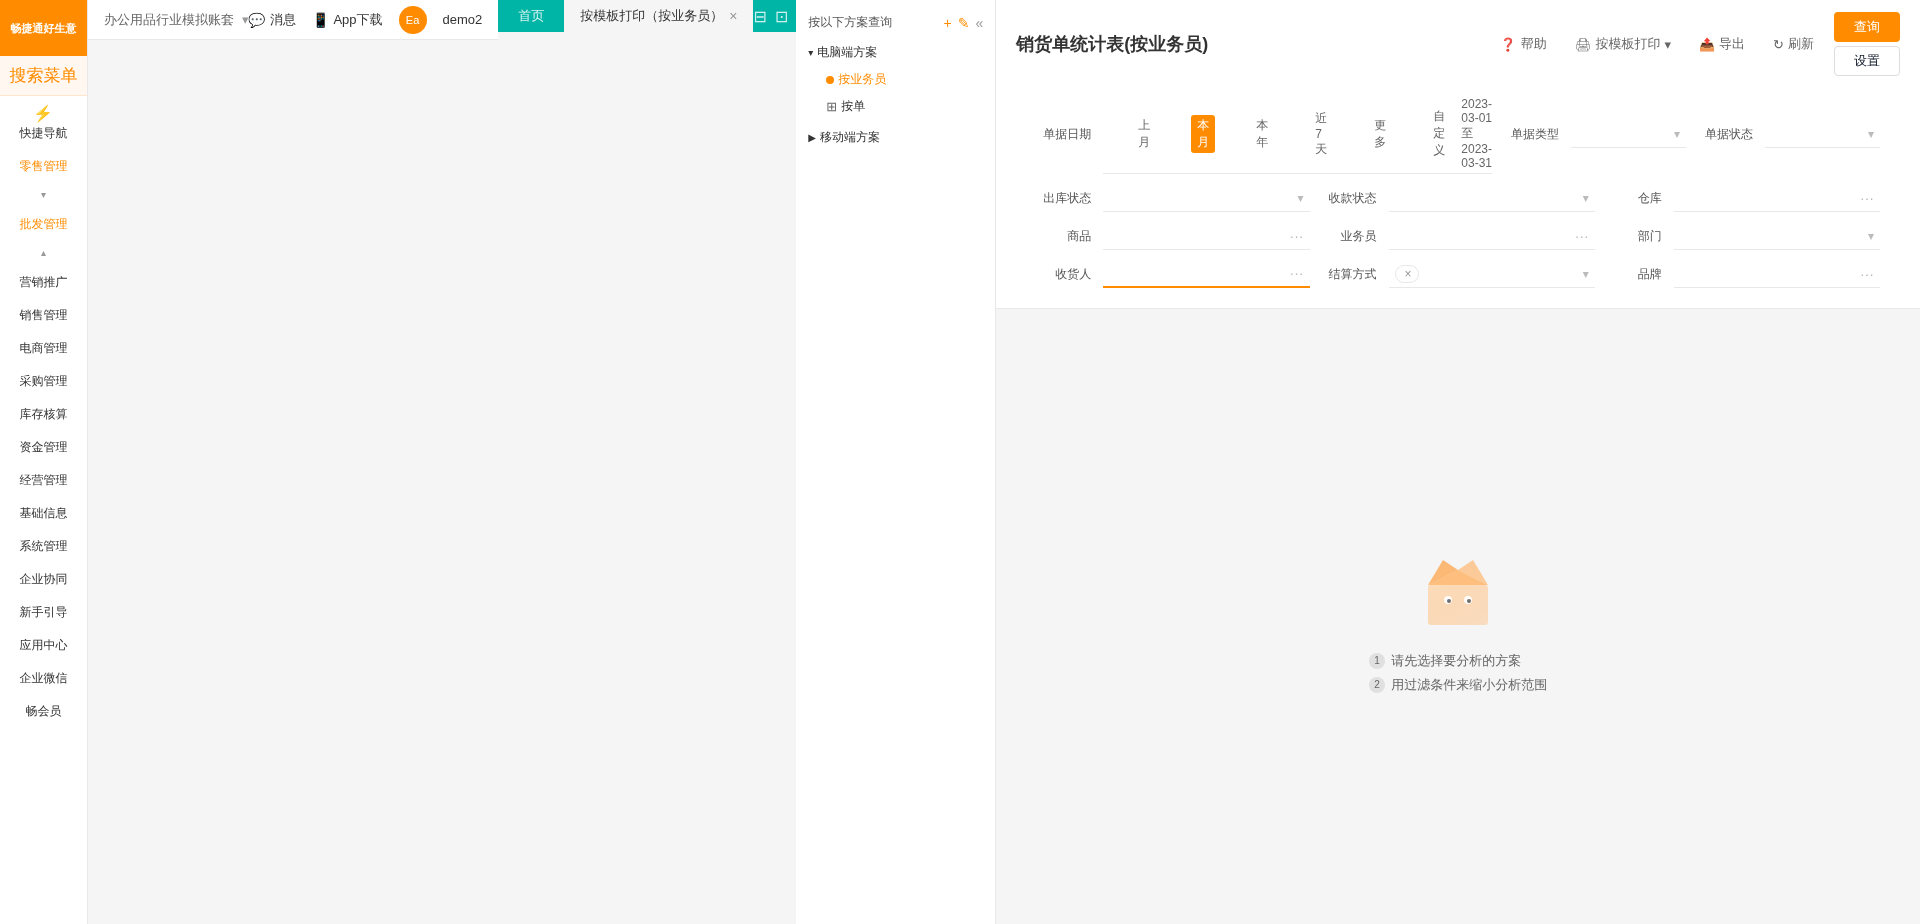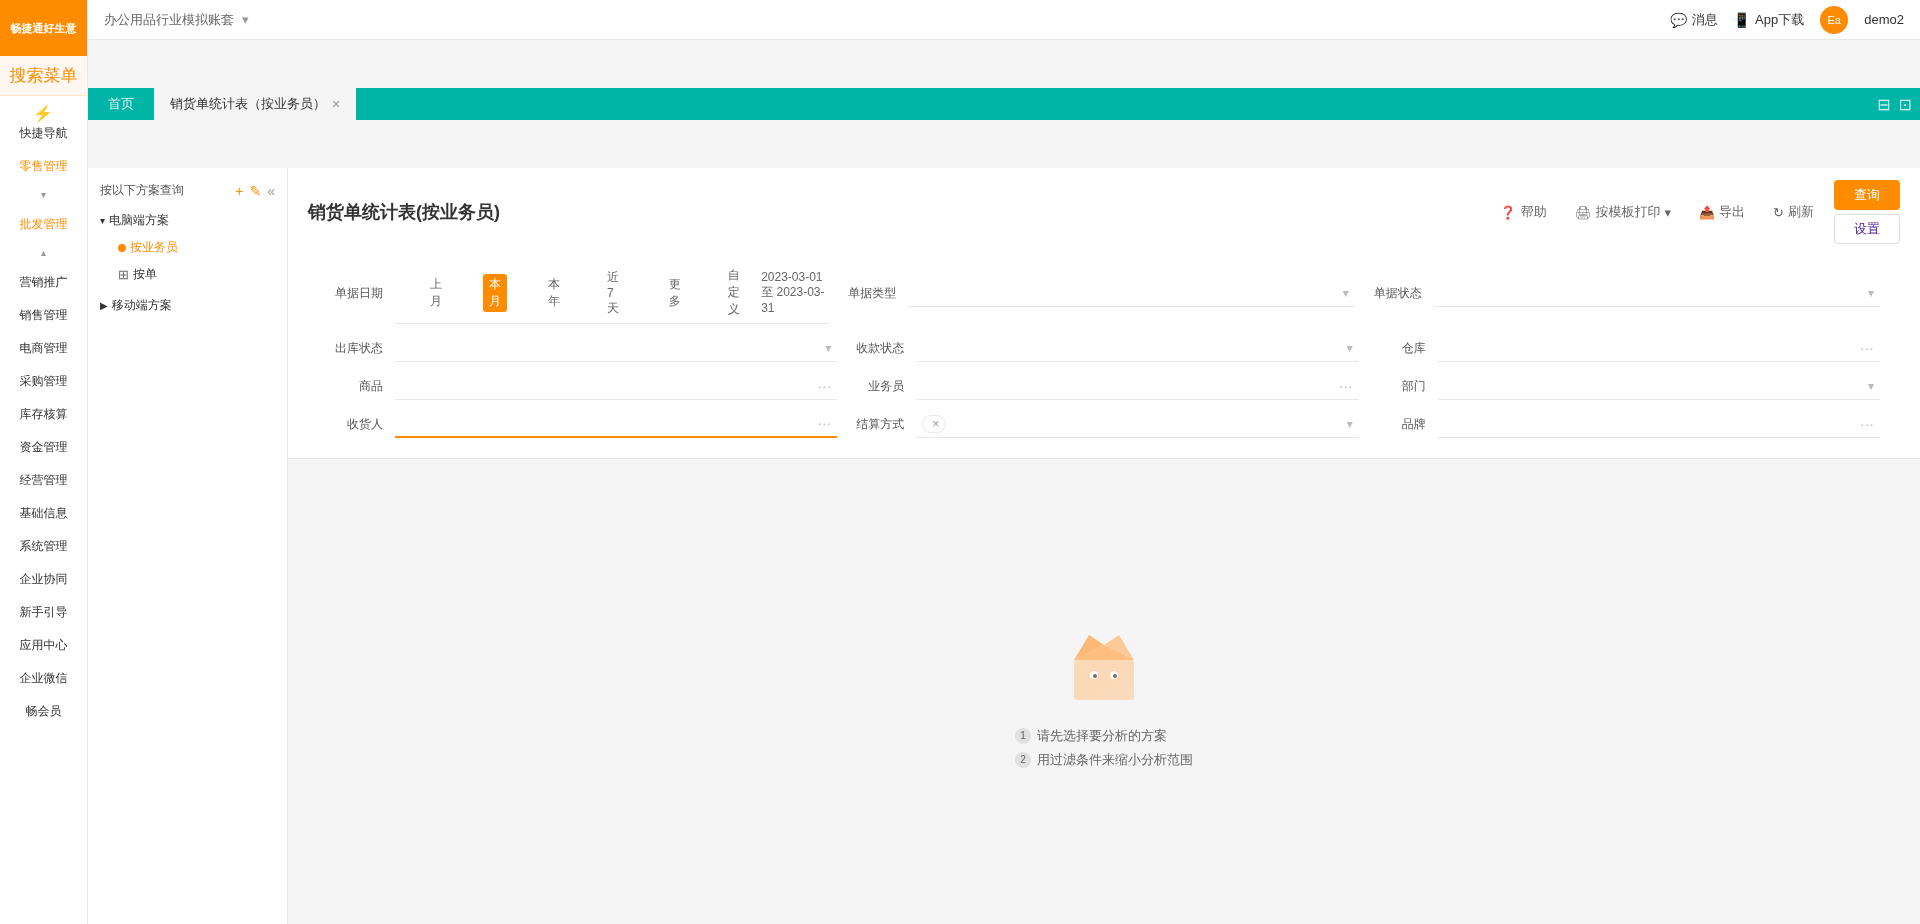--- a/index.html
+++ b/index.html
@@ -49,24 +49,23 @@
       gap: 2px;
     }
     .sidebar-nav-item.active { color: #ff8c00; gap: 14px; }
     .sidebar-nav-item .nav-icon { font-size: 16px; }
     .nav-arrow { font-size: 10px; color: #999; }
 
     
     .main-content {
       flex: 1;
       display: flex;
-      flex-direction: column;
+      flex-direction: row;
       height: 924px;
       overflow: hidden;
-      gap: 48px;
     }
 
     
     .topbar {
       height: 40px;
       background: #fff;
       display: flex;
       align-items: center;
       justify-content: space-between;
       padding: 0 16px;
@@ -241,21 +240,21 @@
       background: #ff8c00;
       color: #fff;
       border: none;
       padding: 6px 20px;
       border-radius: 4px;
       font-size: 13px;
       cursor: pointer;
     }
     .btn-secondary {
       background: #fff;
-      color: #4c1d95;
+      color: #0f172a;
       border: 1px solid #ddd;
       padding: 5px 14px;
       border-radius: 4px;
       font-size: 13px;
       cursor: pointer;
     }
 
     
     .filter-area {
       background: #fff;
@@ -481,21 +480,21 @@
       </div>
       <span>demo2</span>
     </div>
   </div>
 
   <div class="tabbar">
     <div class="tab-home">
       <span>首页</span>
     </div>
     <div class="tab-active">
-      <span>销货单统计表（按业务员）</span>
+      <span>按模板打印（按业务员）</span>
       <span class="tab-close">×</span>
     </div>
     <div class="tabbar-end">
       <span class="tabbar-btn">⊟</span>
       <span class="tabbar-btn">⊡</span>
     </div>
   </div>
 
   <div class="page-content">
 

